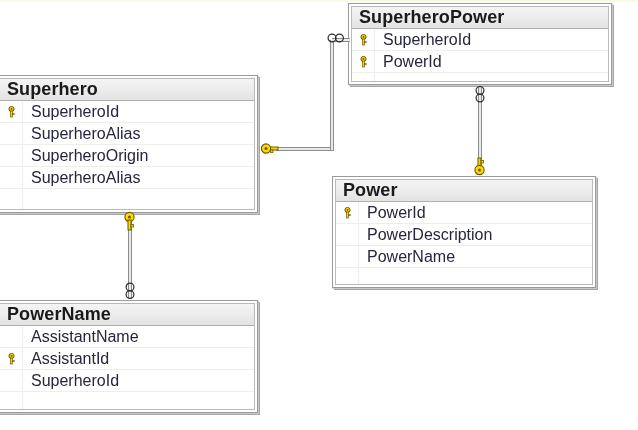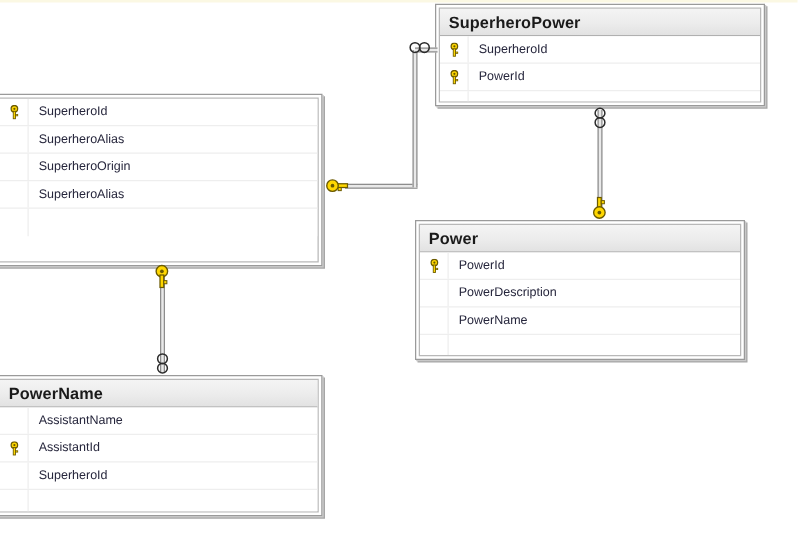--- a/index.html
+++ b/index.html
@@ -35,38 +35,38 @@
     overflow:hidden;
   }
   .thead{
     height:22px;
     background:linear-gradient(to bottom,#f4f4f4 0%,#ececec 55%,#e2e2e2 100%);
     border-bottom:1px solid #b0b0b0;
     display:flex;align-items:center;
     box-sizing:border-box;
   }
   .thead .title{
-    font-size:13px;font-weight:bold;color:#1a1a1a;
+    font-size:18px;font-weight:bold;color:#1a1a1a;
     padding-left:7px;letter-spacing:.1px;
     white-space:nowrap;
   }
   .tbody{background:#ffffff;}
   .row{
     height:22px;
     display:flex;align-items:center;
     border-bottom:1px solid #eeeeee;
     box-sizing:border-box;
   }
   .row .keycell{
     width:22px;min-width:22px;height:100%;
     display:flex;align-items:center;justify-content:center;
     border-right:1px solid #eeeeee;
   }
   .row .colname{
-    font-size:10px;color:#26263c;
+    font-size:16px;color:#26263c;
     padding-left:8px;white-space:nowrap;
   }
   .row.empty{border-bottom:none;}
   .row.empty .keycell{border-right:1px solid #eeeeee;}
 
   
   .pkkey{display:block;width:9px;height:12px;}
 
   
   .conn{position:absolute;}
@@ -86,20 +86,23 @@
 </style>
 </head>
 <body>
 
 <div id="canvas">
 
   <div class="top-strip"></div>
 
   <div class="table" style="left:-4px;top:75px;width:262px;height:138px;">
     <div class="table-inner">
+      <div class="thead">
+        <span class="title">Superhero</span>
+      </div>
       <div class="tbody">
 
         <div class="row">
           <span class="keycell">
             <svg class="pkkey" viewBox="0 0 9 12">
               <circle cx="4.5" cy="3" r="2.6" fill="#ffd700" stroke="#6b5a00" stroke-width="1"></circle>
               <circle cx="4.5" cy="3" r="0.9" fill="#6b5a00"></circle>
               <rect x="3.6" y="5" width="1.8" height="6" fill="#ffd700" stroke="#6b5a00" stroke-width="0.7"></rect>
               <rect x="5.4" y="7.6" width="1.8" height="1.1" fill="#ffd700" stroke="#6b5a00" stroke-width="0.6"></rect>
             </svg>

